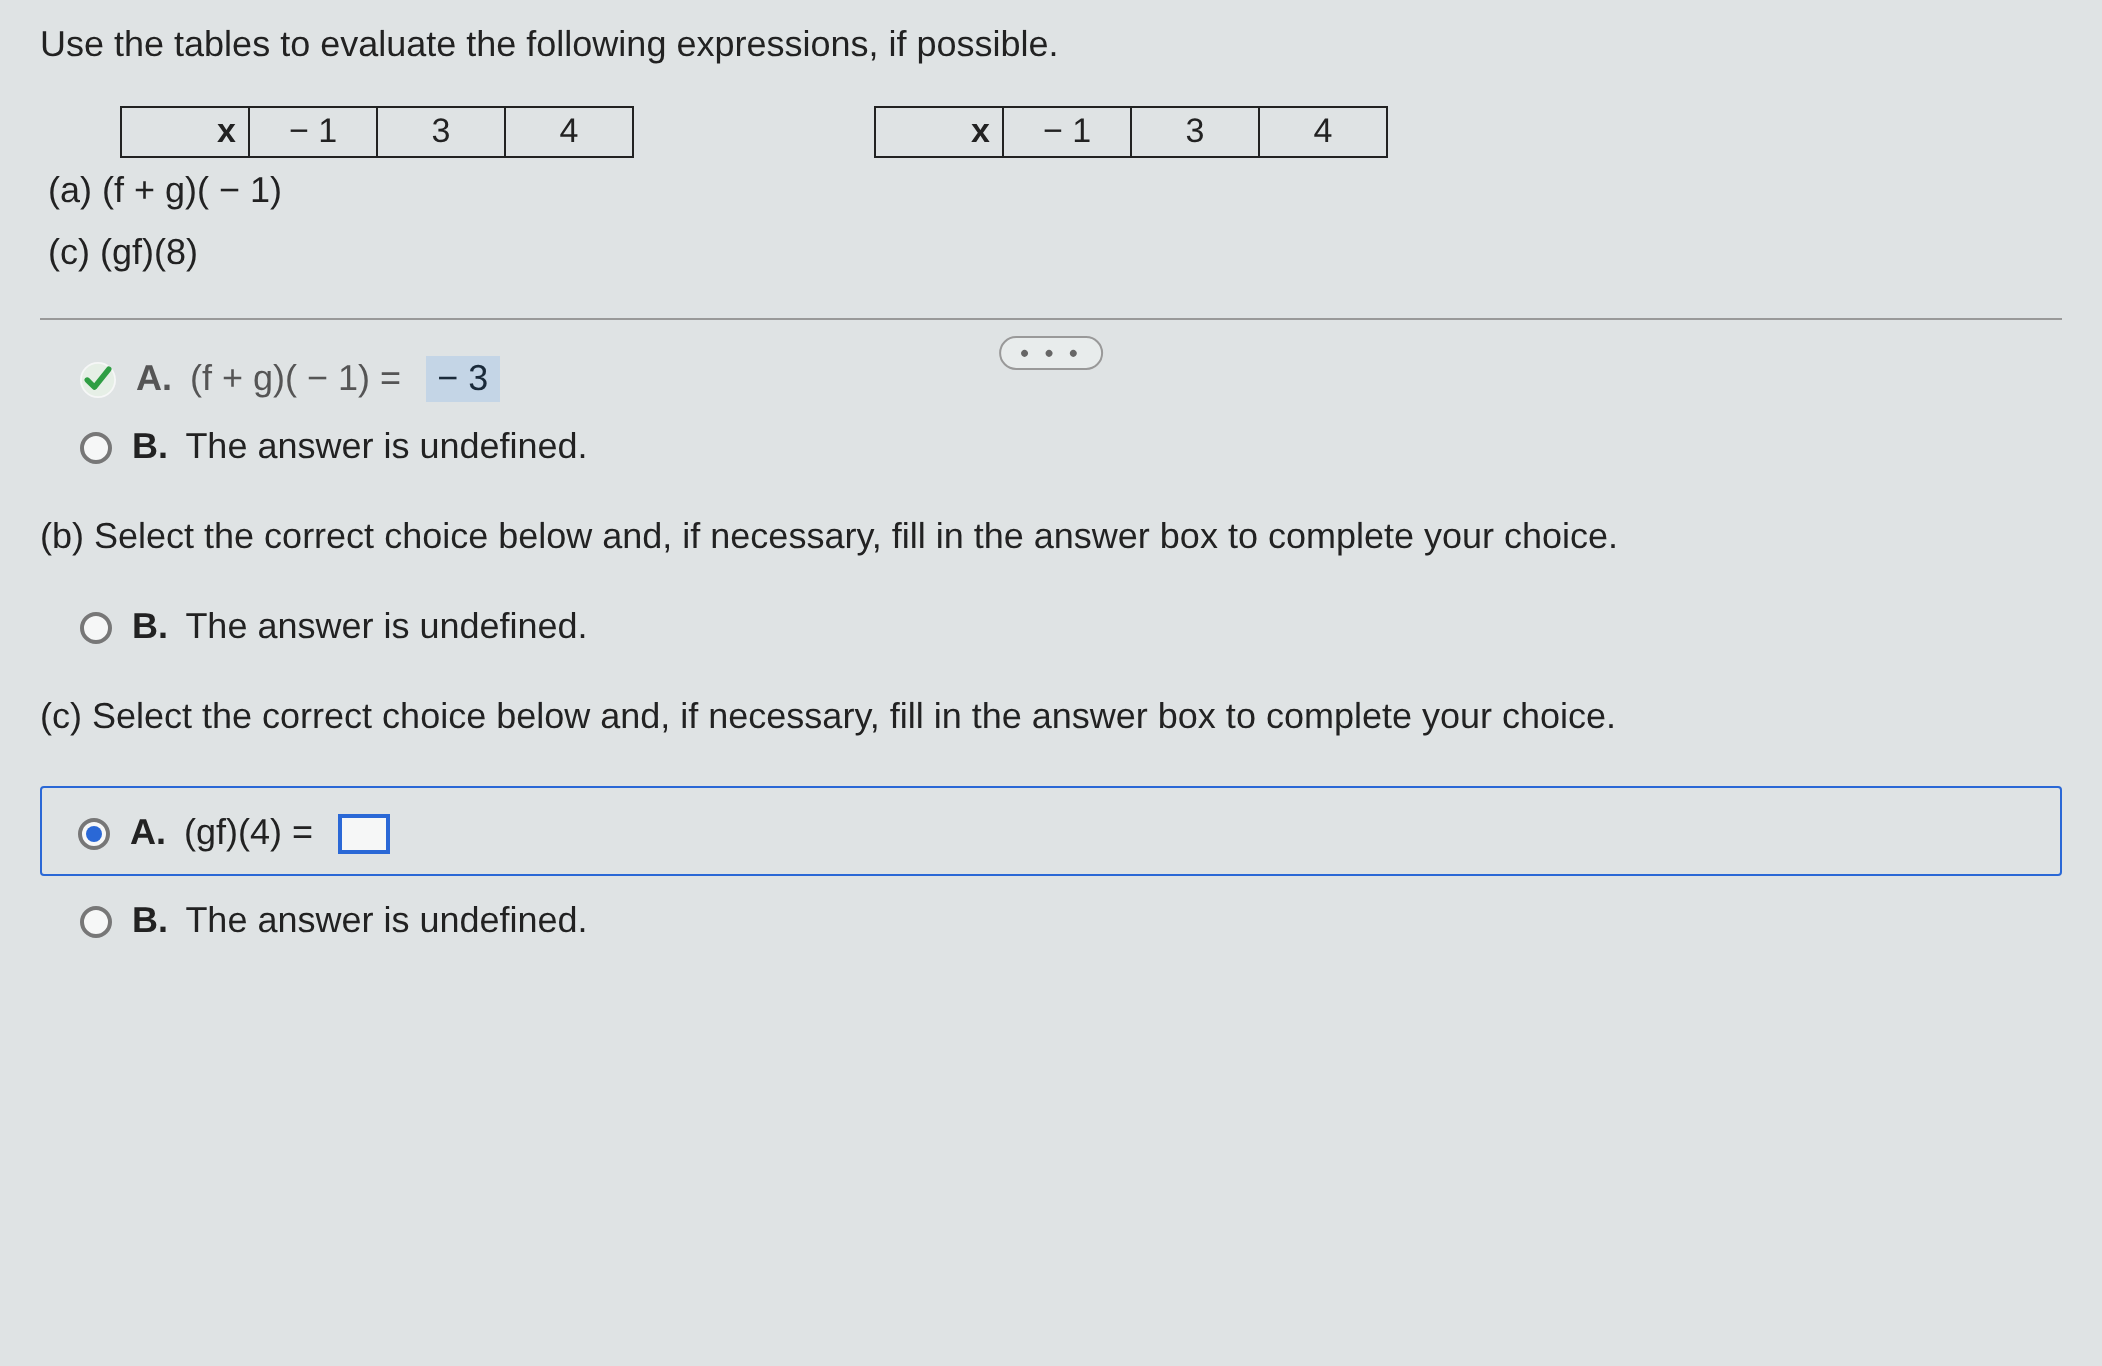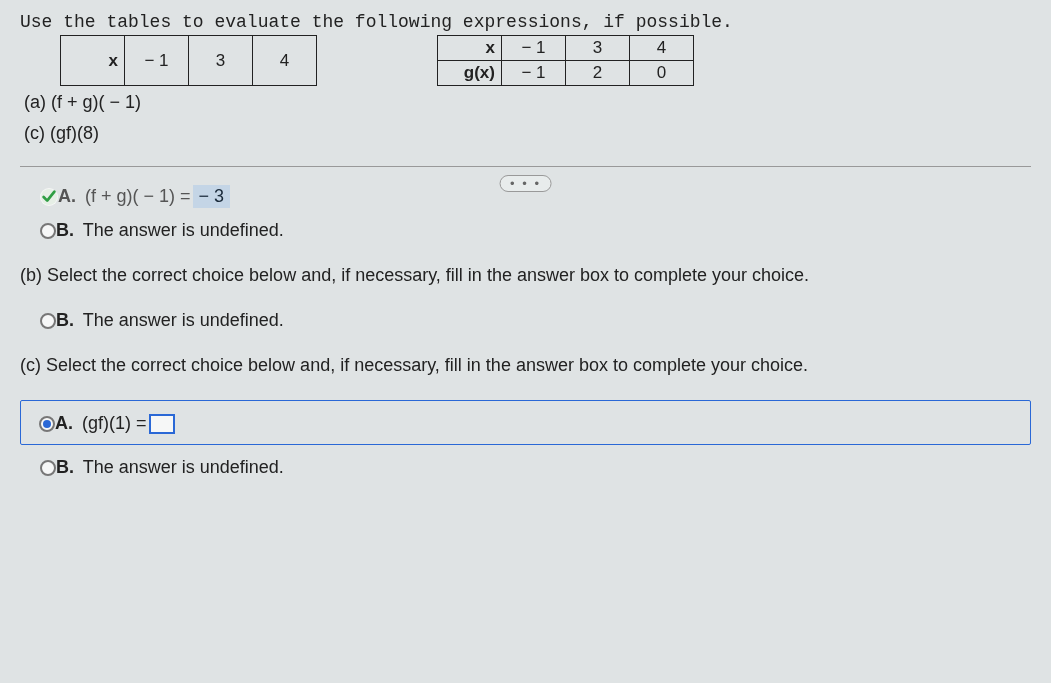--- a/index.html
+++ b/index.html
@@ -5,21 +5,21 @@
   * { box-sizing: border-box; }
   body {
     margin: 0;
     padding: 12px 20px;
     font-family: Arial, Helvetica, sans-serif;
     font-size: 18px;
     color: #222;
     background: #dfe3e4;
     width: 1051px;
   }
-  .instruction { margin-bottom: 3px; font-family: Liberation Mono, monospace; }
+  .instruction { margin-bottom: 20px; }
   .tables-row { display: flex; gap: 120px; margin-left: 40px; margin-bottom: 6px; }
   table.data { border-collapse: collapse; }
   table.data td {
     border: 1.5px solid #222;
     padding: 2px 0;
     text-align: center;
     width: 64px;
     font-size: 17px;
   }
   table.data td.hdr { font-weight: bold; text-align:right; padding-right:6px;}
@@ -35,21 +35,21 @@
   .paren-lg .lp,.paren-lg .rp{ font-size:34px; line-height:34px; font-weight:normal; transform:scaleX(0.55);}
   hr.sep { border:none; border-top:1px solid #999; margin:22px 0 18px 0; }
   .dots-wrap { position:relative; height:0; }
   .dots {
     position:absolute; left:50%; top:-10px; transform:translateX(-50%);
     border:1px solid #999; border-radius:10px; background:#e8ecec;
     padding:0 10px; font-size:13px; letter-spacing:2px; color:#666;
     cursor:pointer;
   }
   .choice-block { margin: 10px 0 18px 0; }
-  .choice-row { display:flex; align-items:center; margin:12px 0 12px 20px; }
+  .choice-row { display:flex; align-items:center; gap:10px; margin:12px 0 12px 20px; }
   .radio {
     width:16px; height:16px; border:2px solid #777; border-radius:50%;
     display:inline-flex; align-items:center; justify-content:center;
     background:#f6f7f7;
     flex-shrink:0;
   }
   .radio.selected::after{
     content:""; width:8px; height:8px; border-radius:50%; background:#2a68d6;
   }
   .radio.checked-green {
@@ -90,26 +90,20 @@
   </tbody>
     </table>
   <table class="data">
     <tbody>
         <tr>
       <td class="hdr">x</td>
       <td>− 1</td>
       <td>3</td>
       <td>4</td>
     </tr>
-    <tr>
-      <td class="hdr">g(x)</td>
-      <td>− 1</td>
-      <td>2</td>
-      <td>0</td>
-    </tr>
   </tbody>
     </table>
 </div>
 
 <div class="parts-row">
   <div class="parts-col">
     <div class="part-label">
       <span>(a)</span> <span>(f + g)( − 1)</span>
     </div>
     <div class="part-label">
@@ -149,21 +143,21 @@
     <span><span class="letter">B.</span>
     <span>The answer is undefined.</span></span>
   </div>
 </div>
 
 <div class="prompt">(c) Select the correct choice below and, if necessary, fill in the answer box to complete your choice.</div>
 <div class="focus-group">
   <div class="choice-row">
     <span class="radio selected"></span>
     <span><span class="letter">A.</span>
-    <span>(gf)(1) =</span></span>
+    <span>(gf)(4) =</span></span>
     <span class="ans-box"></span>
   </div>
 </div>
 <div class="choice-row">
   <span class="radio"></span>
   <span><span class="letter">B.</span>
   <span>The answer is undefined.</span></span>
 </div>
 
 </body></html>

